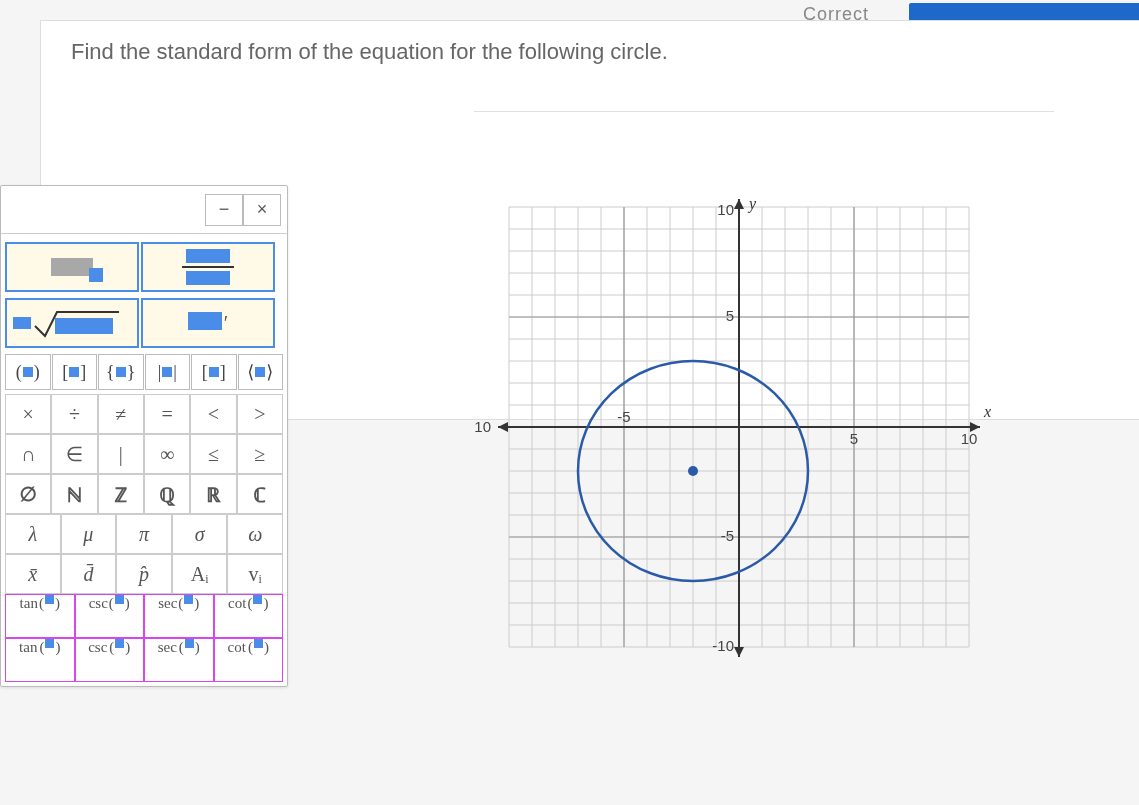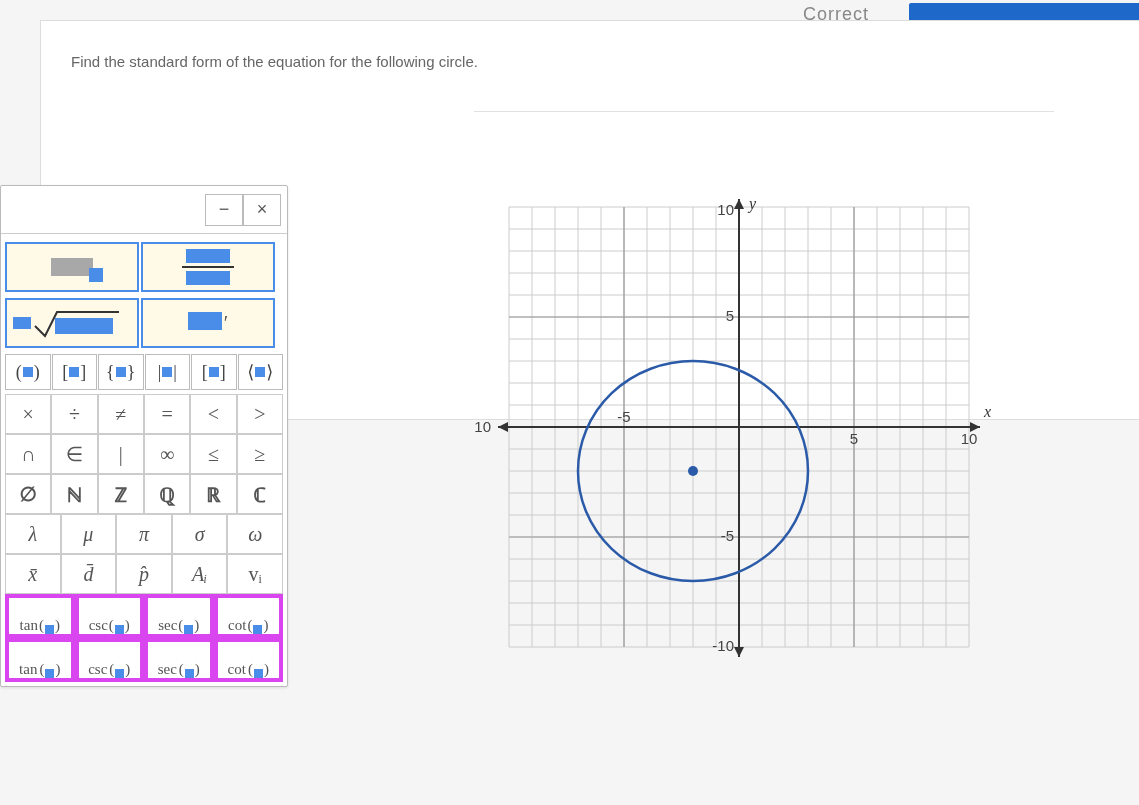--- a/index.html
+++ b/index.html
@@ -13,21 +13,21 @@
   color: #555;
 }
 .top-bar { position:absolute; top:8px; left:0; right:0; height:20px;}
 .correct-label { position:absolute; top:-4px; right:270px; font-size:18px; color:#888; letter-spacing:1px;}
 .blue-strip { position:absolute; top:-5px; right:0; width:230px; height:18px; background:#1e68c9; border-radius:2px 0 0 0;}
 .main-panel {
   position:absolute; top:20px; left:40px; right:0;
   background:#fff; border:1px solid #ddd; border-right:none;
   padding-top:18px; padding-bottom:240px; min-height:400px;
 }
-.question-text { font-size:15px; color:#666; margin-left:30px; margin-bottom:20px;margin-top:14px;}
+.question-text { font-size:22px; color:#666; margin-left:30px; margin-bottom:20px;}
 .graph-area {
   position:absolute; top:90px; right:85px; width:580px; height:590px;
   border-top:1px solid #e0e0e0;
 }
 .zoom-btn {
   position:absolute; top:25px; right:0; background:#fff; border:1px solid #bbb;
   padding:8px 16px; font-size:18px; color:#555; cursor:pointer;
 }
 .plot-svg { position:absolute; top:85px; left:0; width:530px; height:475px;}
 
@@ -63,21 +63,21 @@
 }
 .delim-cell .placeholder { width:10px; height:10px; background:#4a8de8; margin:0 1px;}
 .grid6 { display:grid; grid-template-columns: repeat(6, 1fr);}
 .gcell {
   height:40px; border:1px solid #ccc; display:flex; align-items:center;
   justify-content:center; font-size:20px; color:#555; cursor:pointer;
   font-family:"Times New Roman", serif; background:#fff;
 }
 .grid4 { display:grid; grid-template-columns: repeat(4, 1fr);}
 .fn-cell {
-  height:44px; border:4px solid #d946ef; display:flex; align-items:flex-end;
+  height:44px; border:1px solid #d946ef; display:flex; align-items:flex-start;
   justify-content:center; font-size:15px; color:#555; cursor:pointer;
   font-family:"Times New Roman", serif; background:#fff; gap:1px;
 }
 .fn-cell .placeholder { width:9px; height:9px; background:#4a8de8;}
 .bb { font-family: Georgia, "Times New Roman", serif; font-weight:bold;}
 .sub-demo { position:relative;}
 .sub-demo .sub-sq { width:14px; height:14px; background:#4a8de8; position:absolute; right:-10px; bottom:-6px;}
 </style>
 </head>
 <body>
@@ -249,21 +249,21 @@
       <div class="gcell" style="font-style:italic">λ</div>
       <div class="gcell" style="font-style:italic">μ</div>
       <div class="gcell" style="font-style:italic">π</div>
       <div class="gcell" style="font-style:italic">σ</div>
       <div class="gcell" style="font-style:italic">ω</div>
     </div>
     <div class="grid6" style="grid-template-columns:repeat(5,1fr) 0;">
       <div class="gcell" style="font-style:italic">x̄</div>
       <div class="gcell" style="font-style:italic">d̄</div>
       <div class="gcell" style="font-style:italic">p̂</div>
-      <div class="gcell" style="font-style:italic">Aᵢ</div>
+      <div class="gcell" style="">Aᵢ</div>
       <div class="gcell" style="">vᵢ</div>
     </div>
 
     <div class="grid4">
       <div class="fn-cell"><span>tan</span>(<span class="placeholder"></span>)</div>
       <div class="fn-cell"><span>csc</span>(<span class="placeholder"></span>)</div>
       <div class="fn-cell"><span>sec</span>(<span class="placeholder"></span>)</div>
       <div class="fn-cell"><span>cot</span>(<span class="placeholder"></span>)</div>
       <div class="fn-cell"><span>tan</span><sup style="font-size:9px;"><span class="placeholder" style="width:6px;height:6px;"></span></sup>(<span class="placeholder"></span>)</div>
       <div class="fn-cell"><span>csc</span><sup style="font-size:9px;"><span class="placeholder" style="width:6px;height:6px;"></span></sup>(<span class="placeholder"></span>)</div>

